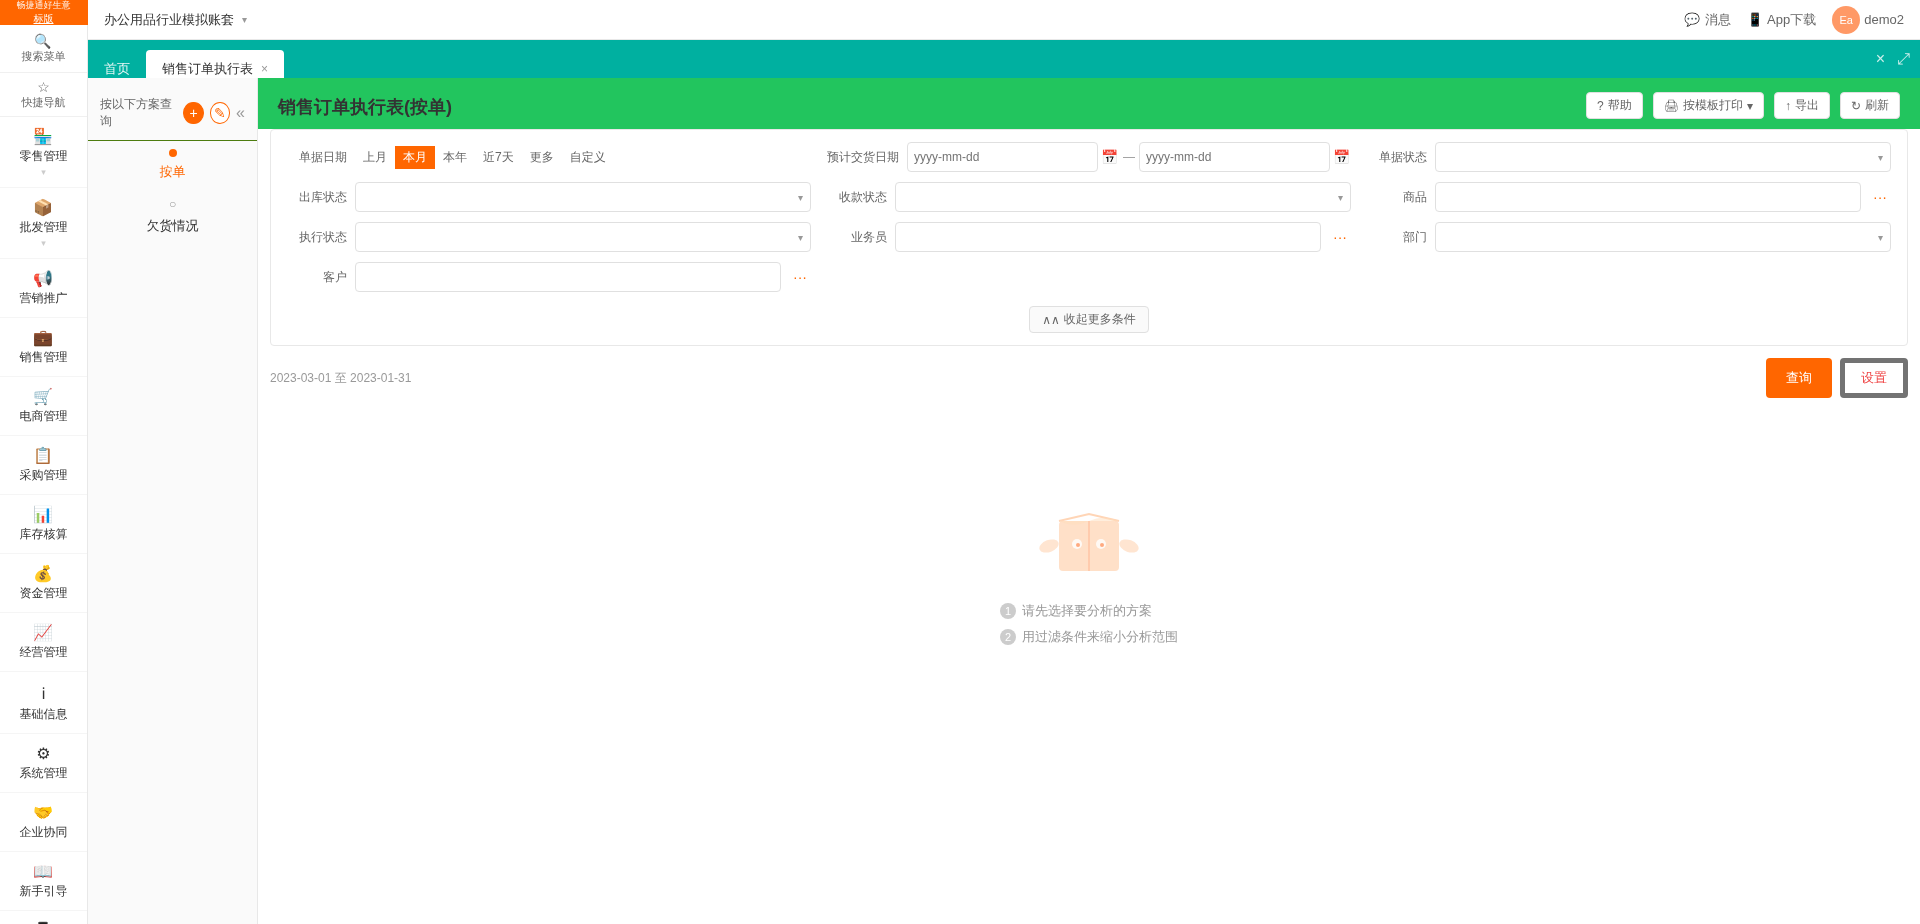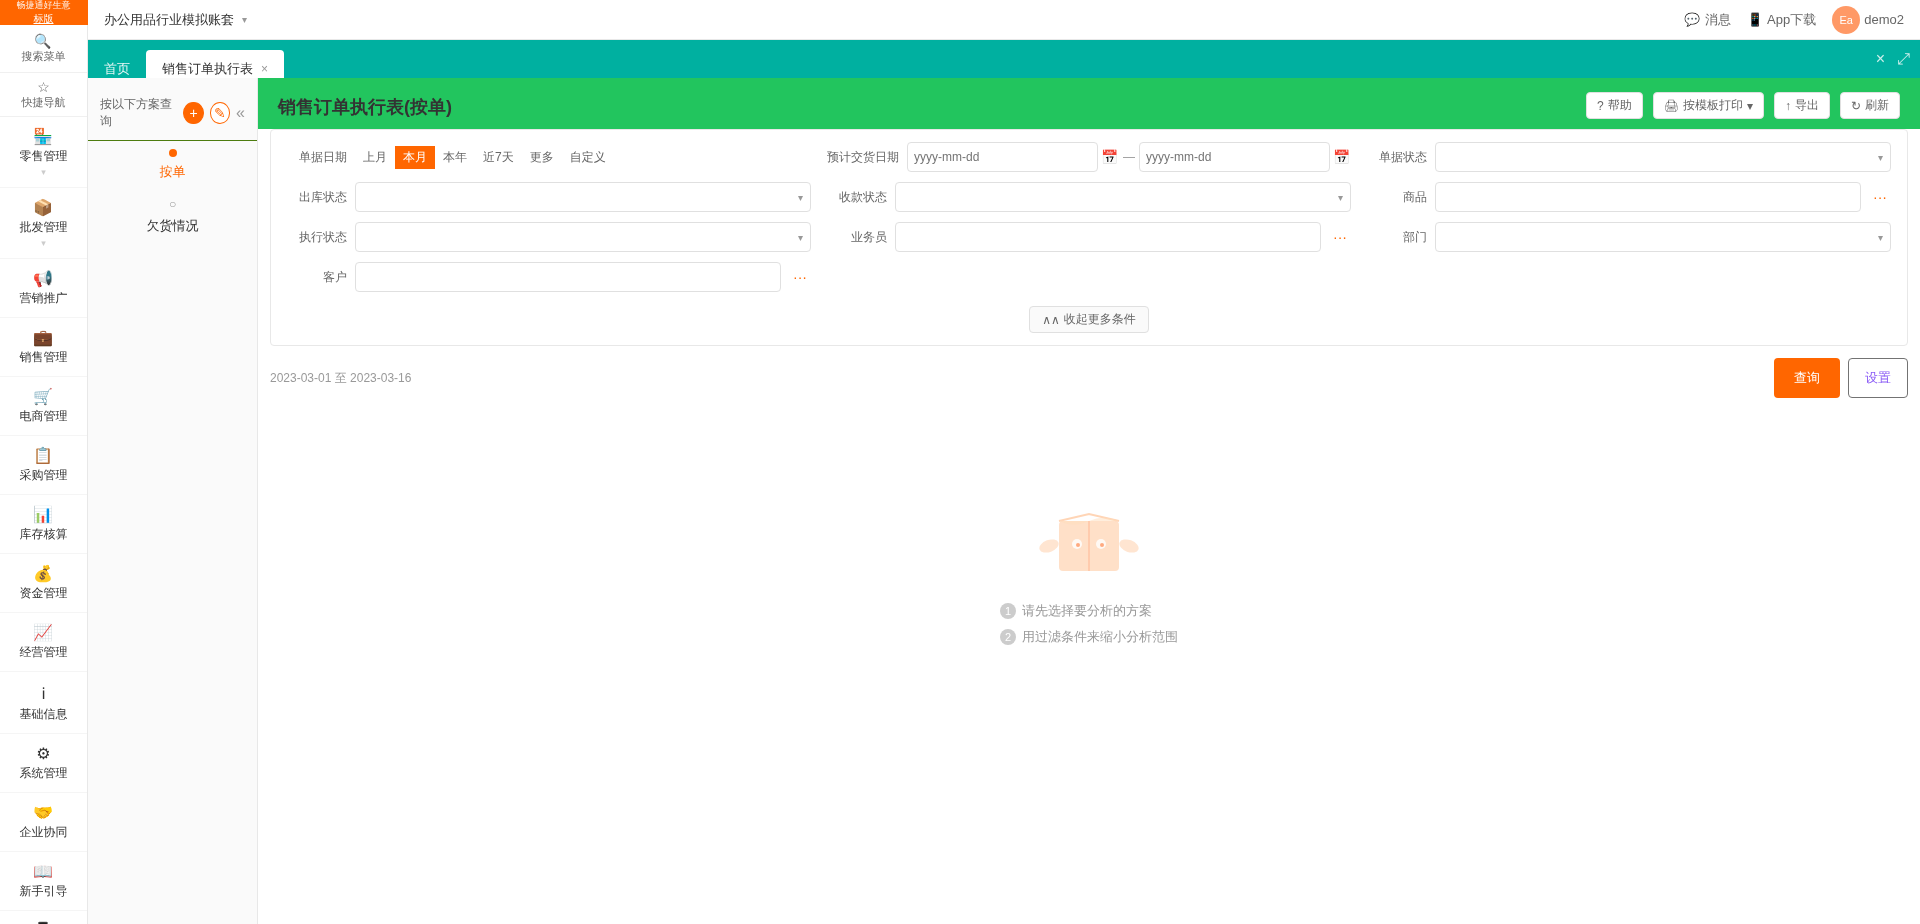--- a/index.html
+++ b/index.html
@@ -336,22 +336,22 @@
       background: #ff6600;
       color: #fff;
       border: none;
       border-radius: 4px;
       font-size: 13px;
       cursor: pointer;
     }
     .btn-secondary {
       padding: 6px 16px;
       background: #fff;
-      color: #8b5cf6;
-      border: 1px solid #737373;
+      color: #ef4444;
+      border: 5px solid #737373;
       border-radius: 4px;
       font-size: 13px;
       cursor: pointer;
     }
 
     
     .empty-state {
       display: flex;
       flex-direction: column;
       align-items: center;
@@ -681,21 +681,21 @@
           <div class="filter-row-full">
             <div class="collapse-btn">
               <span>∧∧</span>
               <span>收起更多条件</span>
             </div>
           </div>
         </div>
       </div>
 
       <div style="padding:0 12px;margin-bottom:8px;display:flex;align-items:center;justify-content:space-between;">
-        <span style="font-size:12px;color:#999;">2023-03-01 至 2023-03-16</span>
+        <span style="font-size:12px;color:#999;">2023-03-01 至 2023-01-31</span>
         <div style="display:flex;gap:8px;">
           <button class="btn-primary">查询</button>
           <button class="btn-secondary">设置</button>
         </div>
       </div>
 
       <div class="empty-state">
 
         <div class="empty-icon">
           <svg width="100" height="100" viewBox="0 0 100 100">

